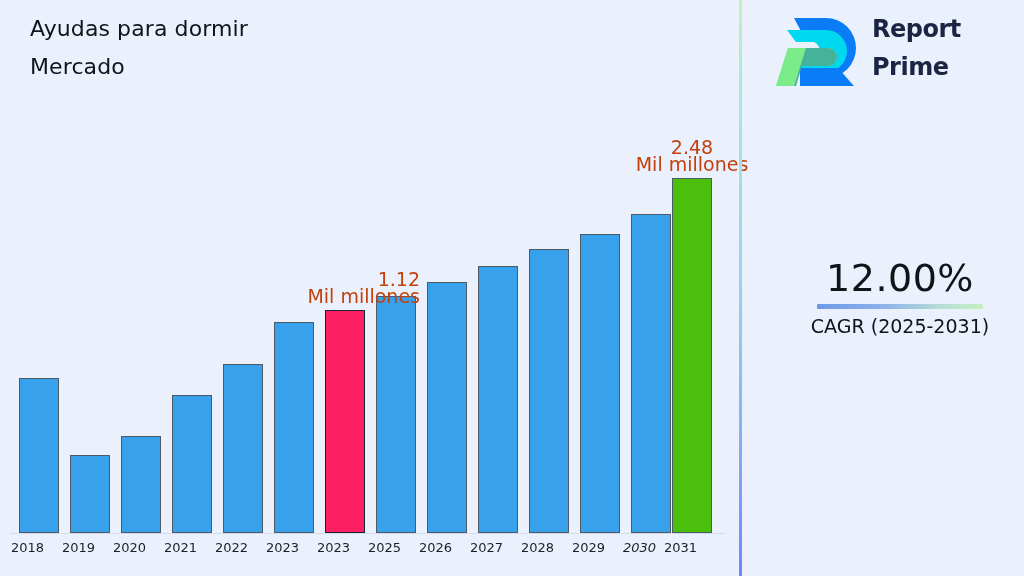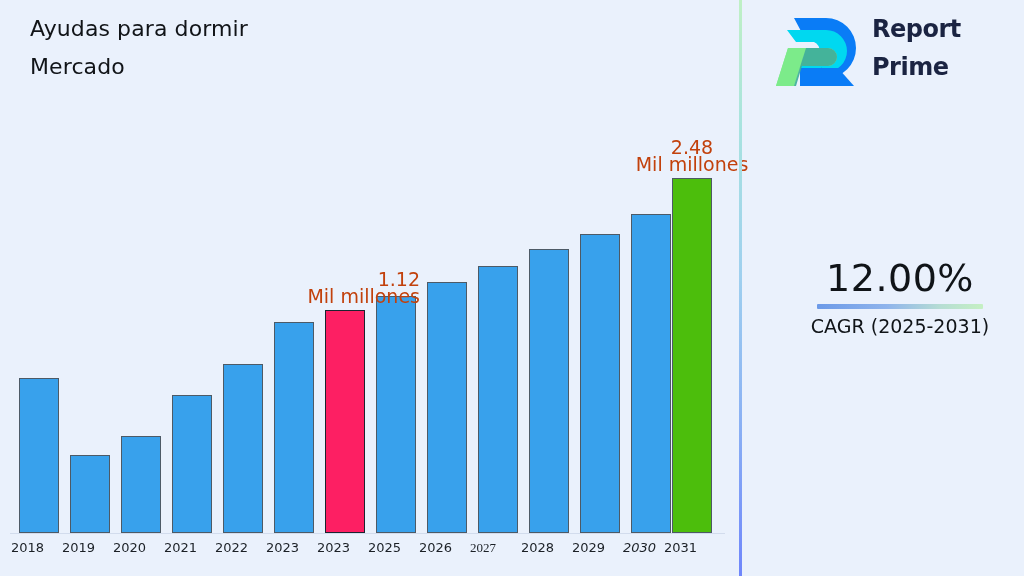--- a/index.html
+++ b/index.html
@@ -174,21 +174,21 @@
     <div id="xticks">
         <div class="xtick" style="left: 11px; width: 56px;">2018</div>
         <div class="xtick" style="left: 62px; width: 56px;">2019</div>
         <div class="xtick" style="left: 113px; width: 56px;">2020</div>
         <div class="xtick" style="left: 164px; width: 56px;">2021</div>
         <div class="xtick" style="left: 215px; width: 56px;">2022</div>
         <div class="xtick" style="left: 266px; width: 56px;">2023</div>
         <div class="xtick" style="left: 317px; width: 56px;">2023</div>
         <div class="xtick" style="left: 368px; width: 56px;">2025</div>
         <div class="xtick" style="left: 419px; width: 56px;">2026</div>
-        <div class="xtick" style="left: 470px; width: 56px; font-family: Liberation Serif, serif;">2027</div>
+        <div class="xtick" style="left: 470px; width: 56px;">2027</div>
         <div class="xtick" style="left: 521px; width: 56px;">2028</div>
         <div class="xtick" style="left: 572px; width: 56px;">2029</div>
         <div class="xtick" style="left: 623px; width: 56px; font-style: italic;">2030</div>
         <div class="xtick" style="left: 664px; width: 56px;">2031</div>
       </div>
     <div id="callouts">
         <div class="callout" style="width: 150px; left: 270px; top: 271px; text-align: right;">1.12
 Mil millones</div>
         <div class="callout" style="width: 150px; left: 617px; top: 139px;">2.48
 Mil millones</div>

